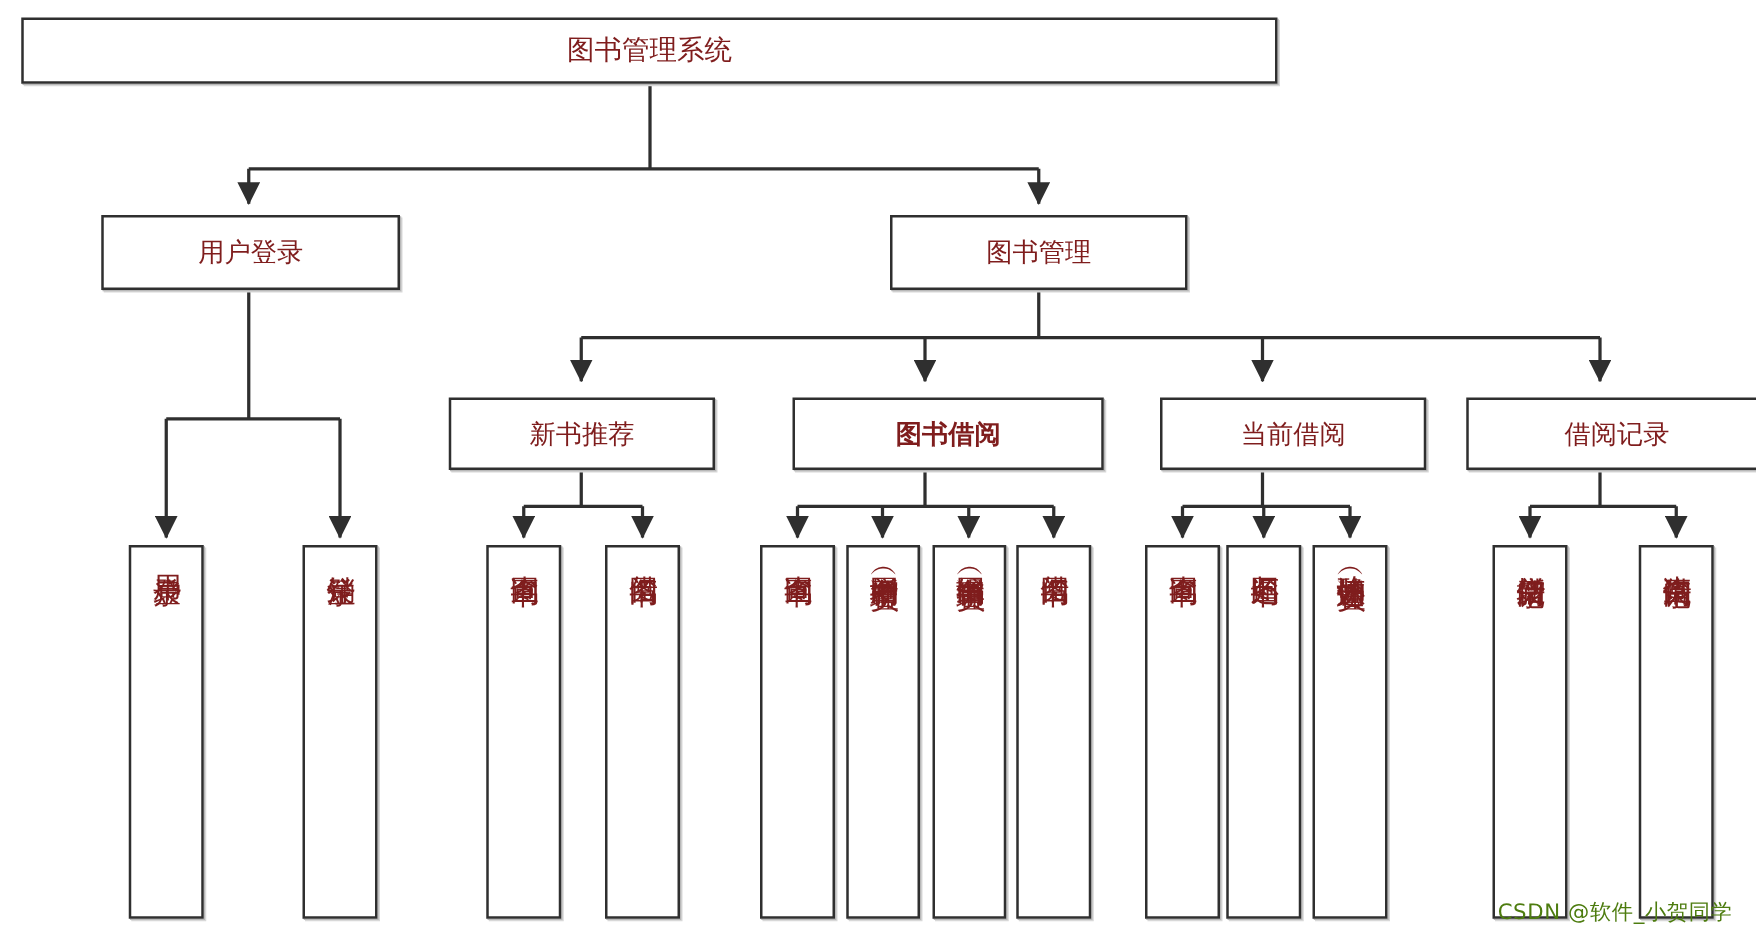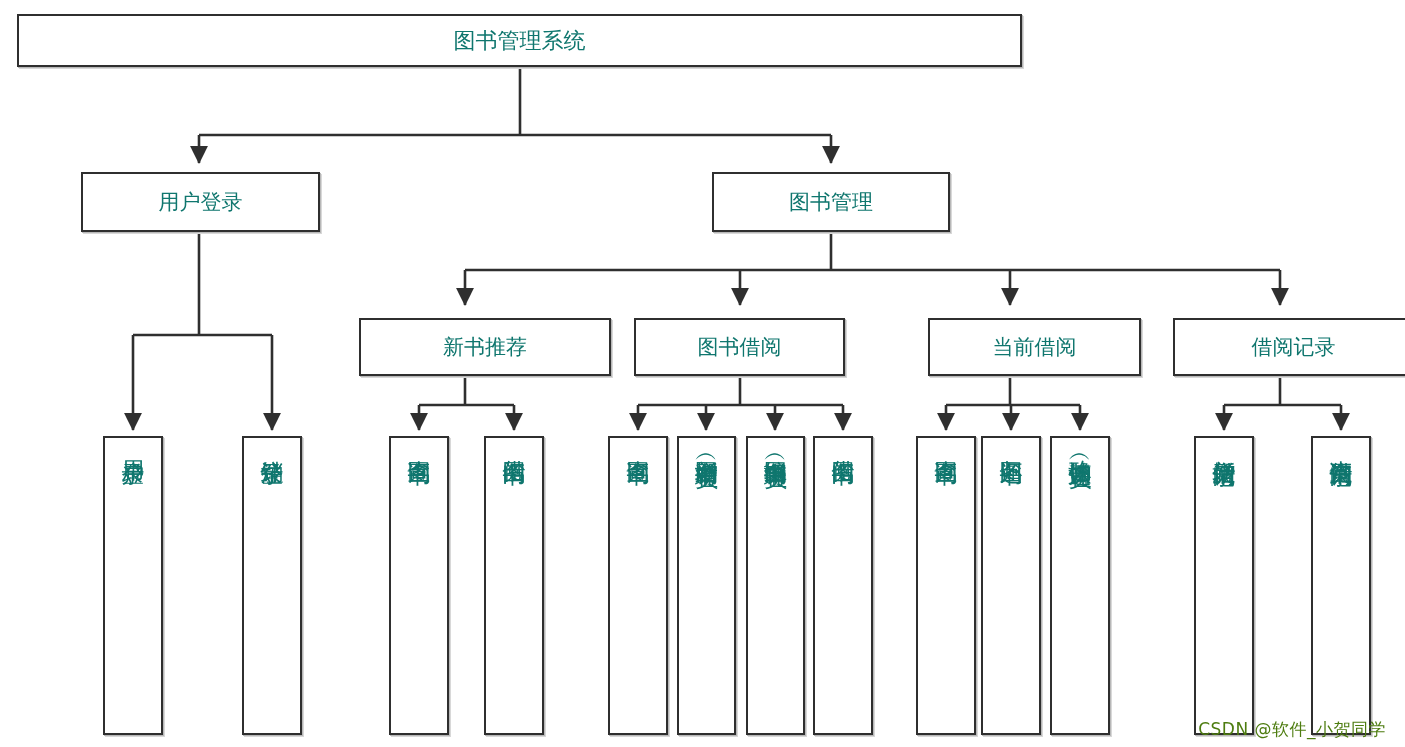--- a/index.html
+++ b/index.html
@@ -19,21 +19,21 @@
   }
   .node {
     position: absolute;
     box-sizing: border-box;
     background: #ffffff;
     border: 2px solid #2f2f2f;
     box-shadow: 1px 1px 0 0 #b8b8b8, 2px 2px 0 0 #d8d8d8;
     display: flex;
     align-items: center;
     justify-content: center;
-    color: #0f766e;
+    color: #7f1d1d;
   }
   .node .label {
     text-align: center;
     line-height: 1.0;
     letter-spacing: 0px;
   }
   .node.horiz .label {
     font-size: 21px;
   }
   .node.root .label {
@@ -129,24 +129,24 @@
     <span class="label">图书管理系统</span>
   </div>
 
   <div class="node horiz" style="left:81px; top:172px; width:239px; height:60px;">
     <span class="label">用户登录</span>
   </div>
   <div class="node horiz" style="left:712px; top:172px; width:238px; height:60px;">
     <span class="label">图书管理</span>
   </div>
 
-  <div class="node horiz" style="left:359px; top:318px; width:252px; height:58px;font-family:Liberation Serif, serif;">
+  <div class="node horiz" style="left:359px; top:318px; width:213px; height:58px;font-family:Liberation Serif, serif;">
     <span class="label">新书推荐</span>
   </div>
-  <div class="node horiz" style="left:634px; top:318px; width:211px; height:58px;">
+  <div class="node horiz" style="left:634px; top:318px; width:249px; height:58px;font-weight:bold;">
     <span class="label">图书借阅</span>
   </div>
   <div class="node horiz" style="left:903px; top:318px; width:213px; height:58px;margin-left:25px;">
     <span class="label">当前借阅</span>
   </div>
   <div class="node horiz" style="left:1173px; top:318px; width:241px; height:58px;">
     <span class="label">借阅记录</span>
   </div>
 
   <div class="node vert" style="left:103px; top:436px; width:60px; height:299px;">

